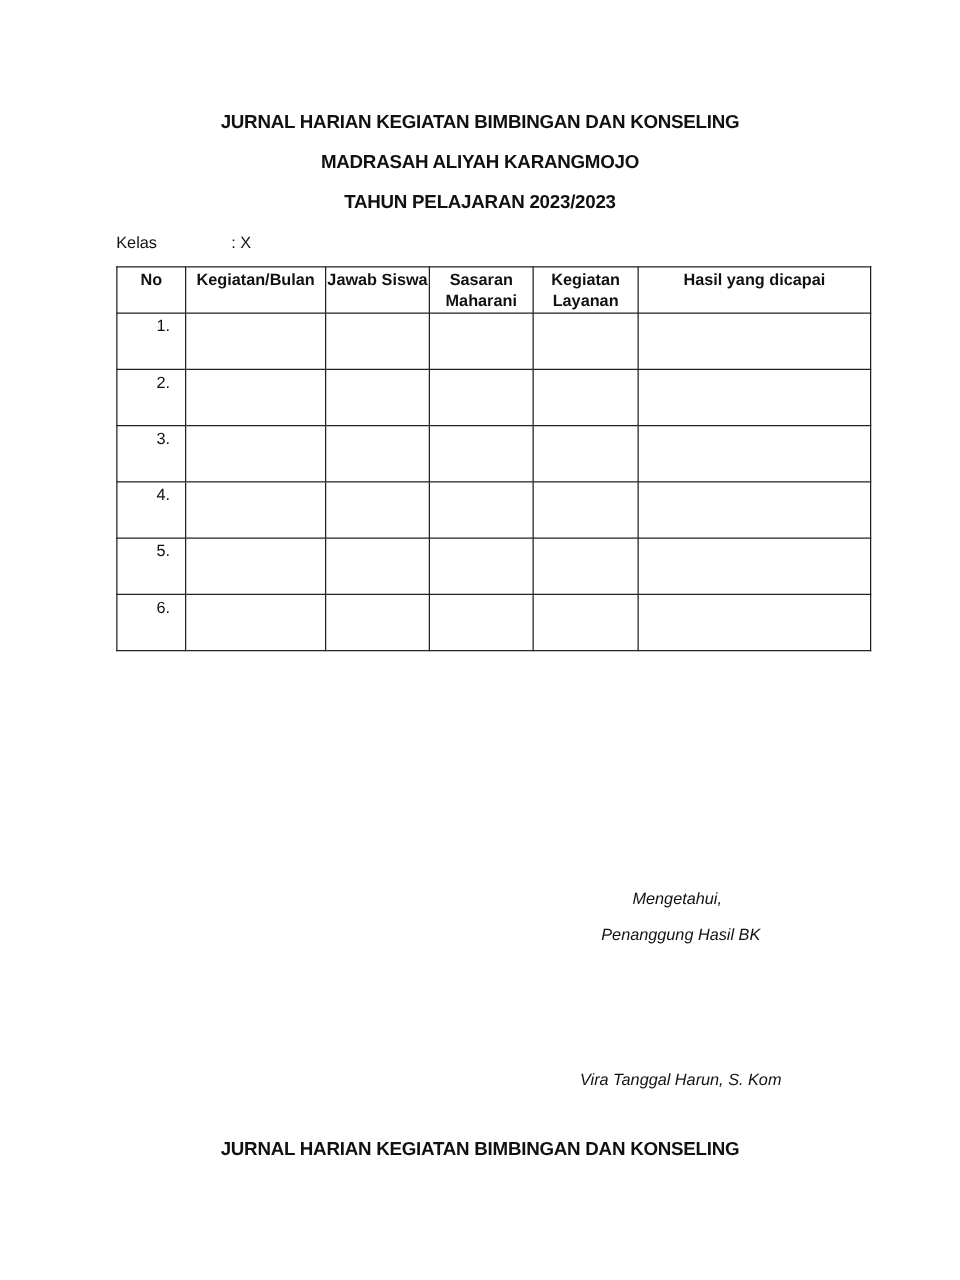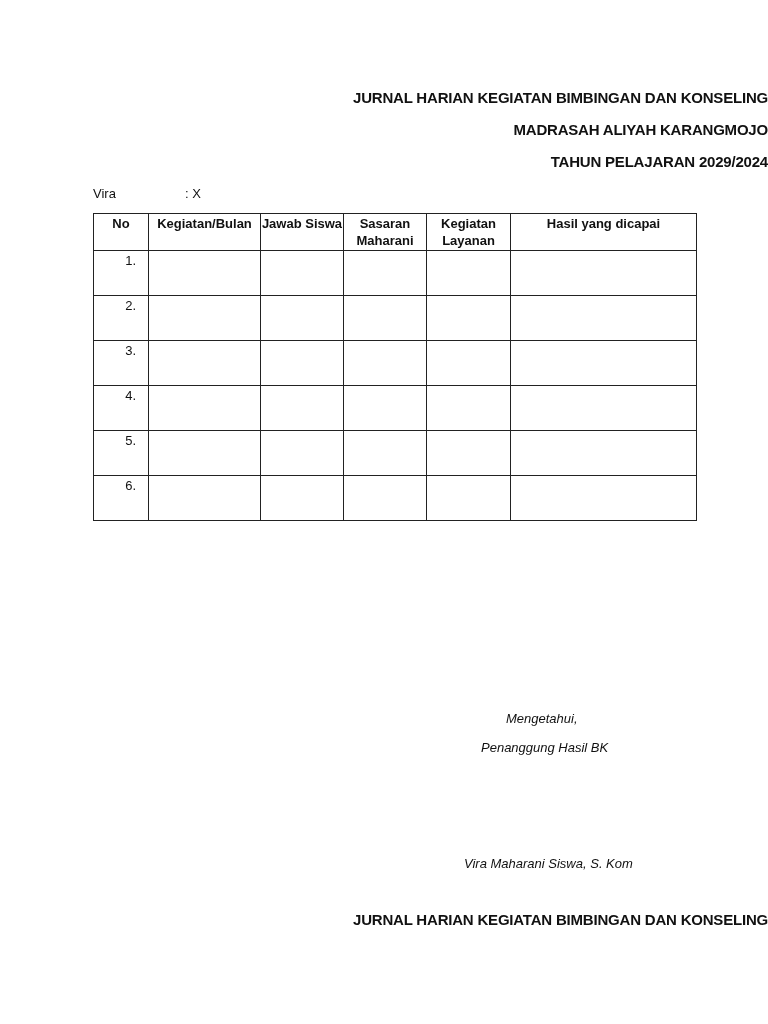--- a/index.html
+++ b/index.html
@@ -1,21 +1,21 @@
 <!DOCTYPE html>
 <html><head>
   <meta charset="utf-8">
   <style>
     html, body { margin: 0; padding: 0; }
     body {
       width: 768px; height: 1024px; background: #ffffff; position: relative; overflow: hidden;
       font-family: "Liberation Sans", "DejaVu Sans", sans-serif; color: #111;
     }
     .title {
-      position: absolute; left: 0; width: 768px; text-align: right;
+      position: absolute; left: 0; width: 768px; text-align: center;
       font-weight: bold; font-size: 15px; letter-spacing: -0.2px;
     }
     .kelas { position: absolute; top: 186px; left: 93px; font-size: 13px; }
     .kelas .label { display: inline-block; width: 92px; }
     table {
       position: absolute; top: 213px; left: 93px; width: 603px;
       border-collapse: collapse; table-layout: fixed;
     }
     td, th {
       border: 1px solid #222; vertical-align: top; padding: 0; font-size: 13px;
@@ -23,24 +23,24 @@
     th { font-weight: bold; text-align: center; height: 35px; line-height: 17px; padding-top: 1px; }
     td { height: 42px; }
     td.no { text-align: right; padding-right: 12px; padding-top: 2px; }
     .sig { position: absolute; font-size: 13px; font-style: italic; }
   </style>
 </head>
 <body>
 
 <div class="title" style="top:89px">JURNAL HARIAN KEGIATAN BIMBINGAN DAN KONSELING</div>
 <div class="title" style="top:121px">MADRASAH ALIYAH KARANGMOJO</div>
-<div class="title" style="top:153px">TAHUN PELAJARAN 2029/2024</div>
+<div class="title" style="top:153px">TAHUN PELAJARAN 2023/2023</div>
 
 <div class="kelas">
-  <span class="label">Vira</span><span>: X</span>
+  <span class="label">Kelas</span><span>: X</span>
 </div>
 
 <table>
   <colgroup>
     <col style="width:55px">
       <col style="width:112px">
       <col style="width:83px">
     <col style="width:83px">
       <col style="width:84px">
       <col style="width:186px">
@@ -102,15 +102,15 @@
       <td></td>
       <td></td>
       <td></td>
       <td></td>
     </tr>
   </tbody>
 </table>
 
 <div class="sig" style="top:711px; left:506px">Mengetahui,</div>
 <div class="sig" style="top:740px; left:481px">Penanggung Hasil BK</div>
-<div class="sig" style="top:856px; left:464px">Vira Maharani Siswa, S. Kom</div>
+<div class="sig" style="top:856px; left:464px">Vira Tanggal Harun, S. Kom</div>
 
 <div class="title" style="top:911px">JURNAL HARIAN KEGIATAN BIMBINGAN DAN KONSELING</div>
 
 </body></html>

